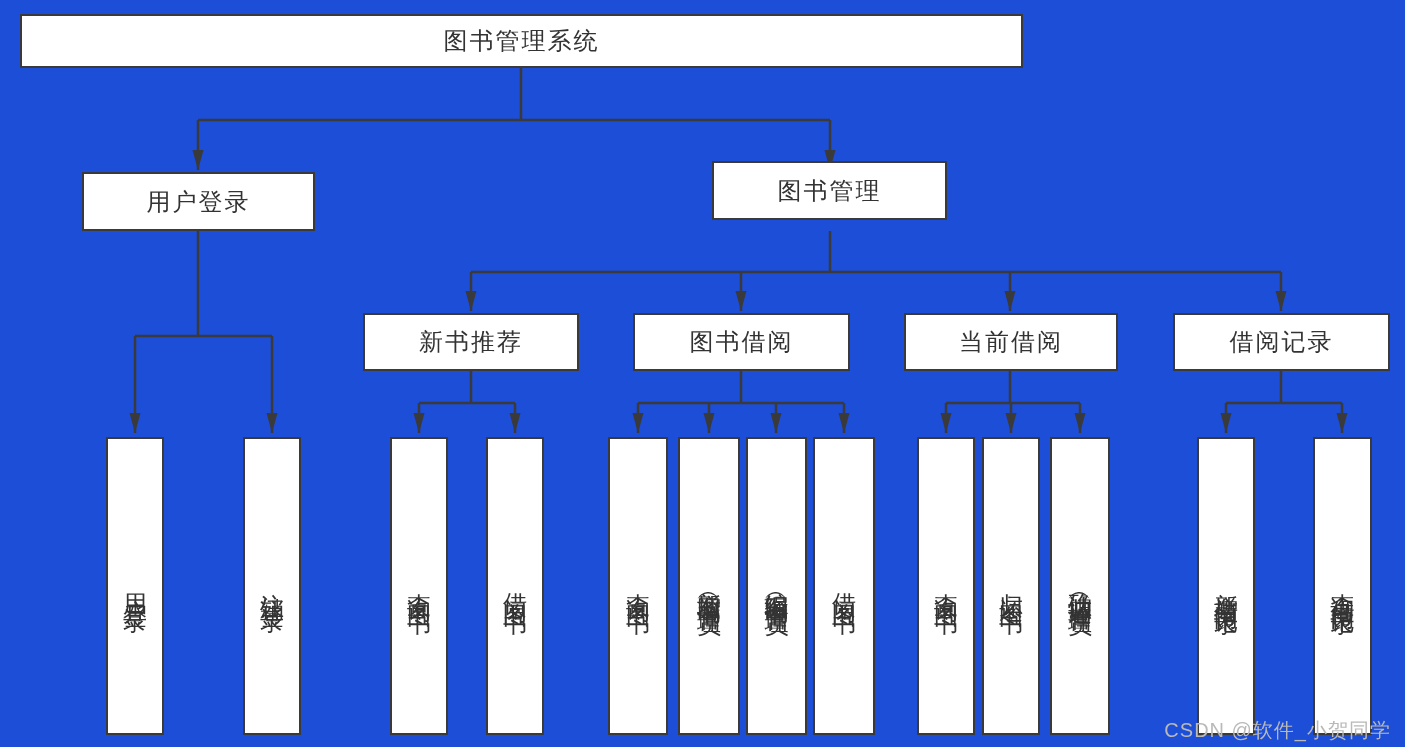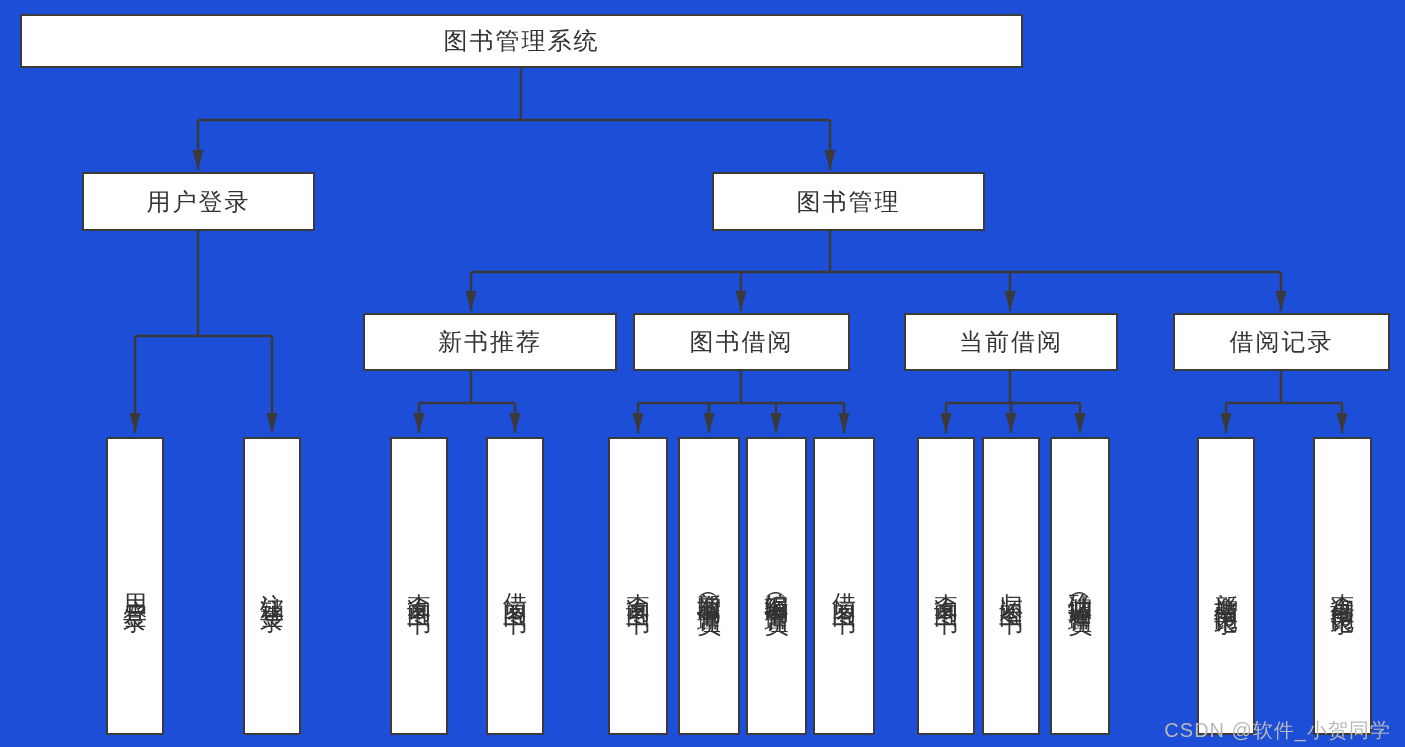--- a/index.html
+++ b/index.html
@@ -35,23 +35,23 @@
     writing-mode: vertical-rl;
     text-orientation: mixed;
     font-size: 24px;
     letter-spacing: 6px;
     line-height: 1;
   }
   
   .n-root  { left: 20px;  top: 14px;  width: 1003px; height: 54px; }
   
   .n-l2a   { left: 82px;  top: 172px; width: 233px; height: 59px; }
-  .n-l2b   { left: 712px; top: 172px; width: 273px; height: 59px; }
+  .n-l2b   { left: 712px; top: 161px; width: 235px; height: 59px; }
   
-  .n-l3a   { left: 363px;  top: 313px; width: 254px; height: 58px; text-align: right; }
+  .n-l3a   { left: 363px;  top: 313px; width: 216px; height: 58px; text-align: right; }
   .n-l3b   { left: 633px;  top: 313px; width: 217px; height: 58px; }
   .n-l3c   { left: 904px;  top: 313px; width: 214px; height: 58px; }
   .n-l3d   { left: 1173px; top: 313px; width: 217px; height: 58px; text-align: right; }
   
   .leaf    { top: 437px; height: 298px; }
   .n-a1 { left: 106px;  width: 58px; }
   .n-a2 { left: 243px;  width: 58px; }
   .n-b1 { left: 390px;  width: 58px; }
   .n-b2 { left: 486px;  width: 58px; }
   .n-c1 { left: 608px;  width: 60px; }

